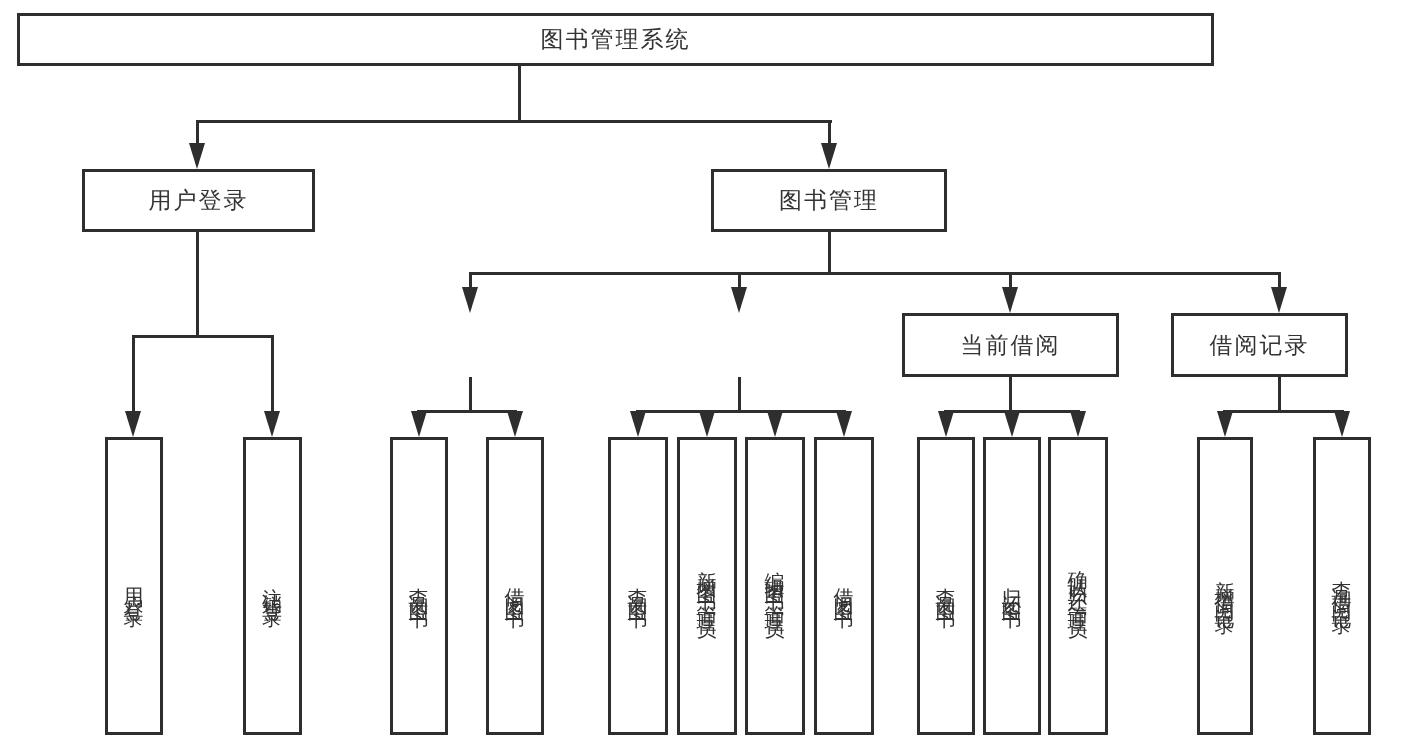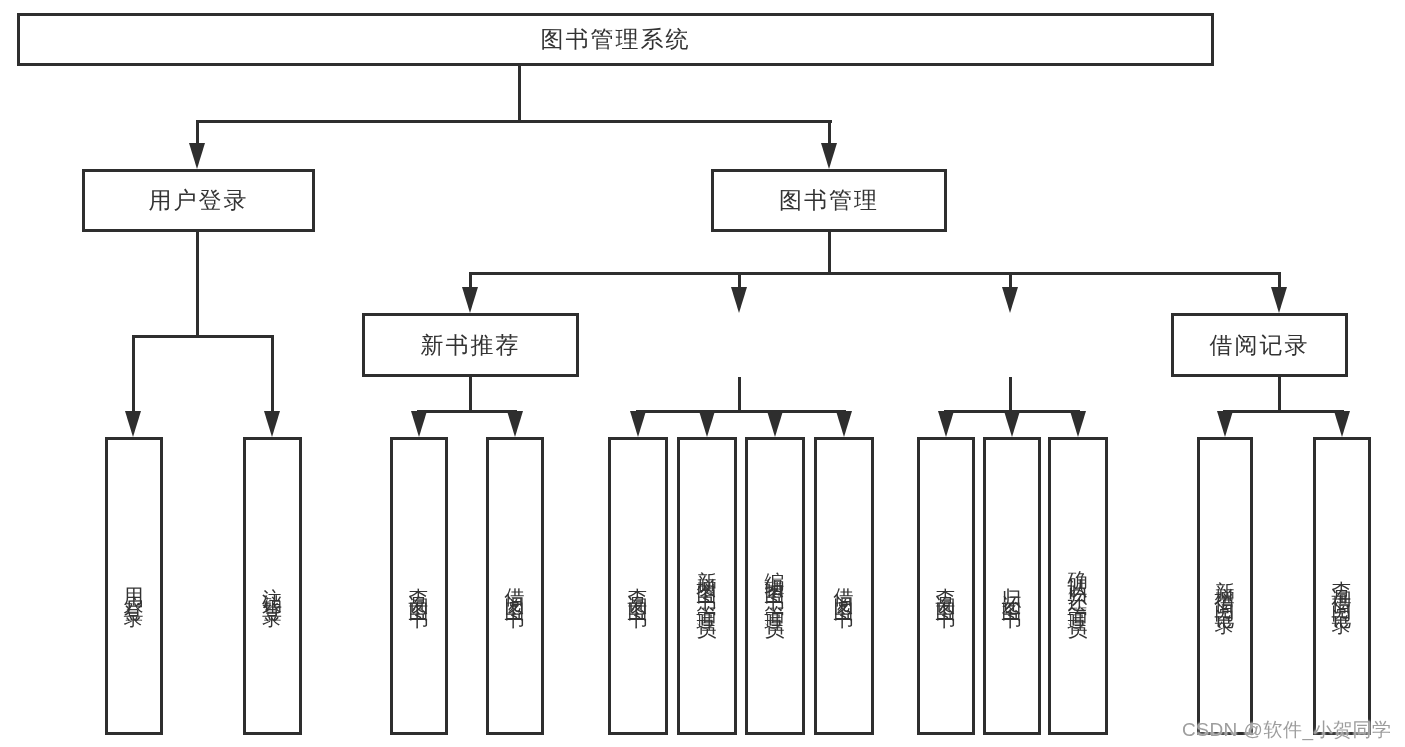--- a/index.html
+++ b/index.html
@@ -113,22 +113,22 @@
     <span class="hlabel">图书管理系统</span>
   </div>
 
   <div class="box" style="left:82px;top:169px;width:233px;height:63px">
     <span class="hlabel">用户登录</span>
   </div>
   <div class="box" style="left:711px;top:169px;width:236px;height:63px">
     <span class="hlabel">图书管理</span>
   </div>
 
-  <div class="box" style="left:362px;top:313px;width:217px;height:64px">
-    <span class="hlabel">新书推荐</span>
+  <div class="box" style="left:902px;top:313px;width:217px;height:64px">
+    <span class="hlabel">当前借阅</span>
   </div>
   <div class="box" style="left:1171px;top:313px;width:177px;height:64px">
     <span class="hlabel">借阅记录</span>
   </div>
 
   <div class="box" style="left:105px;top:437px;width:58px;height:298px">
     <span class="vlabel">用户登录</span>
   </div>
   <div class="box" style="left:243px;top:437px;width:59px;height:298px">
     <span class="vlabel">注销登录</span>
@@ -164,15 +164,14 @@
     <span class="vlabel">确认归还（管理员）</span>
   </div>
 
   <div class="box" style="left:1197px;top:437px;width:56px;height:298px">
     <span class="vlabel">新增借阅记录</span>
   </div>
   <div class="box" style="left:1313px;top:437px;width:58px;height:298px">
     <span class="vlabel">查询借阅记录</span>
   </div>
 
-  <div class="watermark">CSDN @软件_小贺同学</div>
 
 </div>
 
 </body></html>

